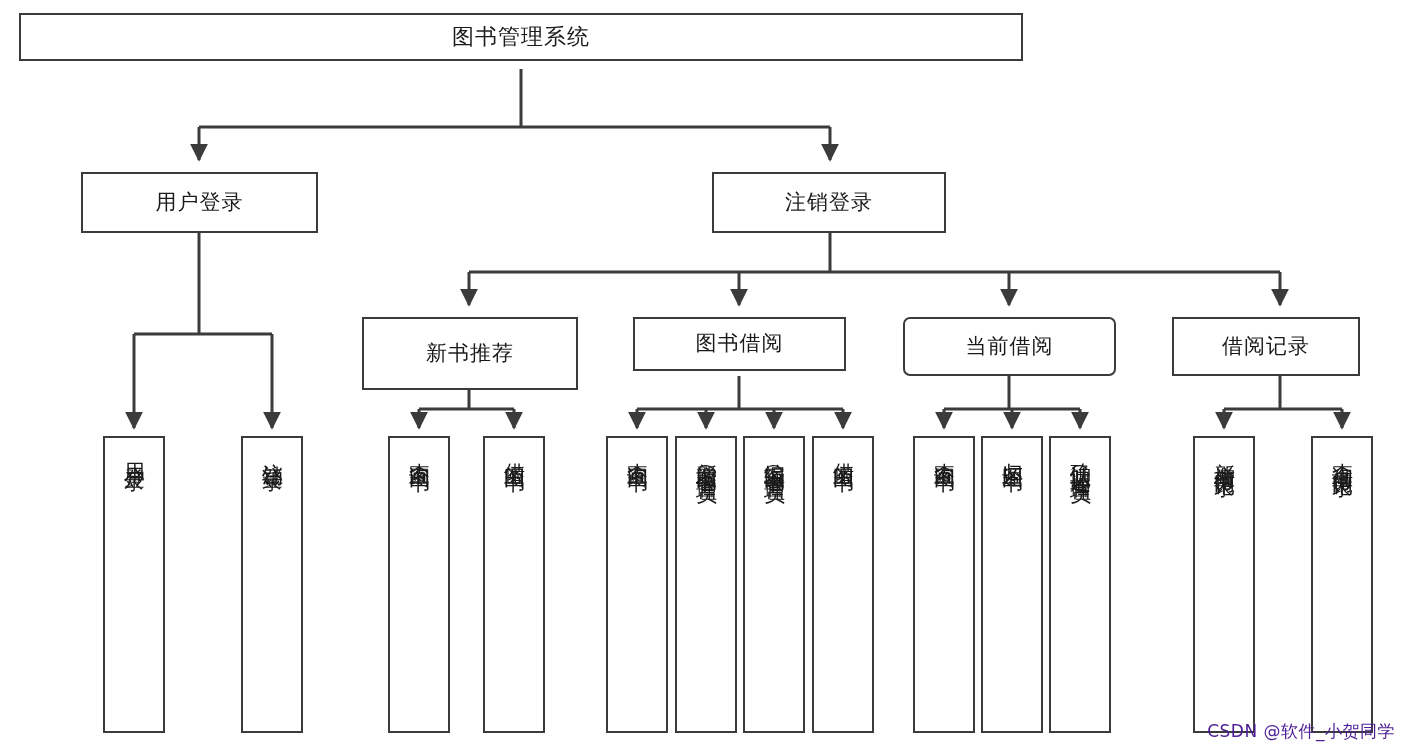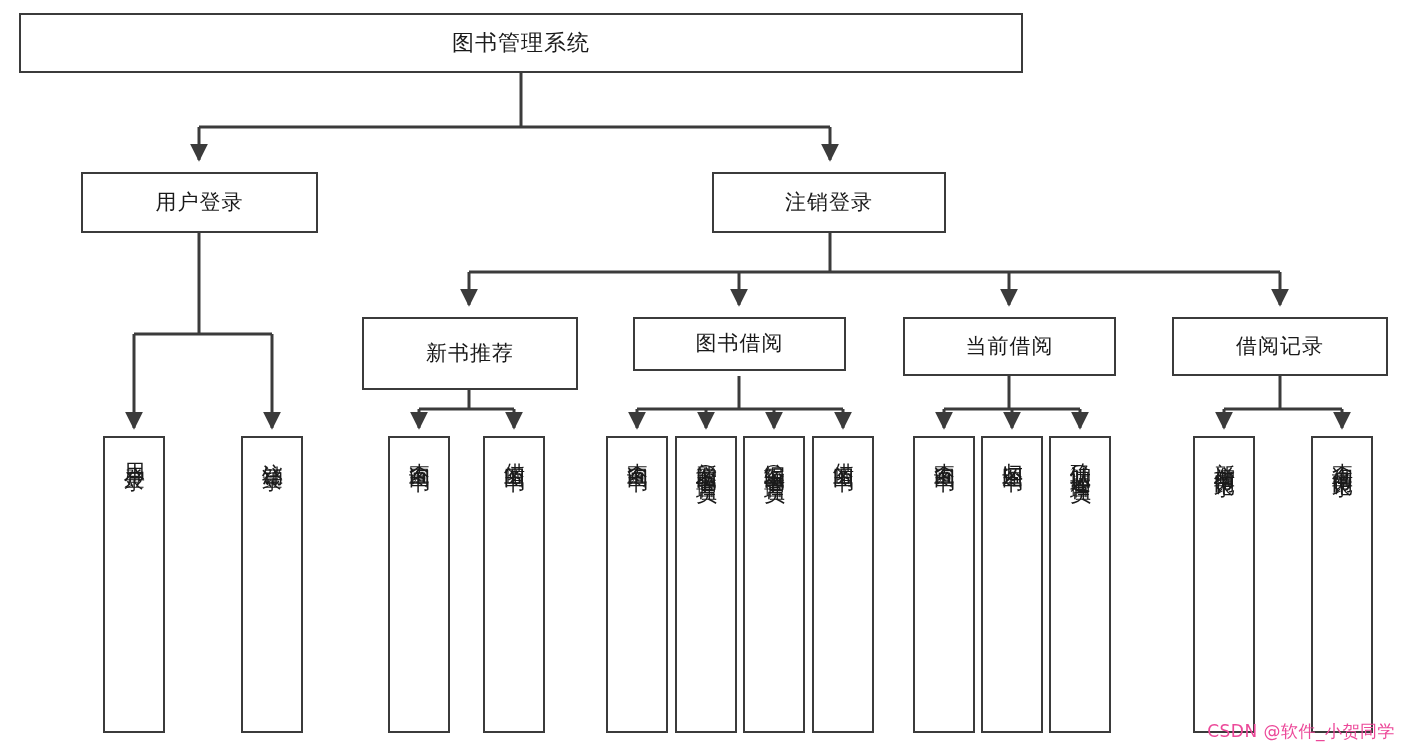--- a/index.html
+++ b/index.html
@@ -55,21 +55,21 @@
     -webkit-writing-mode: vertical-rl;
     white-space: nowrap;
     line-height: 1;
     letter-spacing: 3px;
   }
   .watermark {
     position: absolute;
     right: 10px;
     bottom: 4px;
     font-size: 17px;
-    color: #ec4899;
+    color: #4c1d95;
     letter-spacing: 0.5px;
     white-space: nowrap;
     font-family: "DejaVu Sans", "Liberation Sans", sans-serif;
   }
 </style>
 </head>
 <body>
 
 <div id="canvas">
 
@@ -116,41 +116,41 @@
       <path d="M 1012 409 L 1012 428" marker-end="url(#arrow)"></path>
       <path d="M 1080 409 L 1080 428" marker-end="url(#arrow)"></path>
 
       <path d="M 1280 376 L 1280 409"></path>
       <path d="M 1224 409 L 1342 409"></path>
       <path d="M 1224 409 L 1224 428" marker-end="url(#arrow)"></path>
       <path d="M 1342 409 L 1342 428" marker-end="url(#arrow)"></path>
     </g>
   </svg>
 
-  <div class="node h root" style="left:19px; top:13px; width:1004px; height:60px;">
+  <div class="node h root" style="left:19px; top:13px; width:1004px; height:48px;">
     <span>图书管理系统</span>
   </div>
 
   <div class="node h" style="left:81px; top:172px; width:237px; height:61px;">
     <span>用户登录</span>
   </div>
   <div class="node h" style="left:712px; top:172px; width:234px; height:61px;">
     <span>注销登录</span>
   </div>
 
   <div class="node h" style="left:362px; top:317px; width:216px; height:73px;">
     <span>新书推荐</span>
   </div>
   <div class="node h" style="left:633px; top:317px; width:213px; height:54px;">
     <span>图书借阅</span>
   </div>
-  <div class="node h" style="left:903px; top:317px; width:213px; height:59px;">
+  <div class="node h" style="left:903px; top:317px; width:213px; height:59px;border-radius:7px;">
     <span>当前借阅</span>
   </div>
-  <div class="node h" style="left:1172px; top:317px; width:216px; height:59px;">
+  <div class="node h" style="left:1172px; top:317px; width:188px; height:59px;">
     <span>借阅记录</span>
   </div>
 
   <div class="node leaf" style="left:103px; top:436px; width:62px; height:297px;">
     <span class="vtext">用户登录</span>
   </div>
   <div class="node leaf" style="left:241px; top:436px; width:62px; height:297px;">
     <span class="vtext">注销登录</span>
   </div>
 

